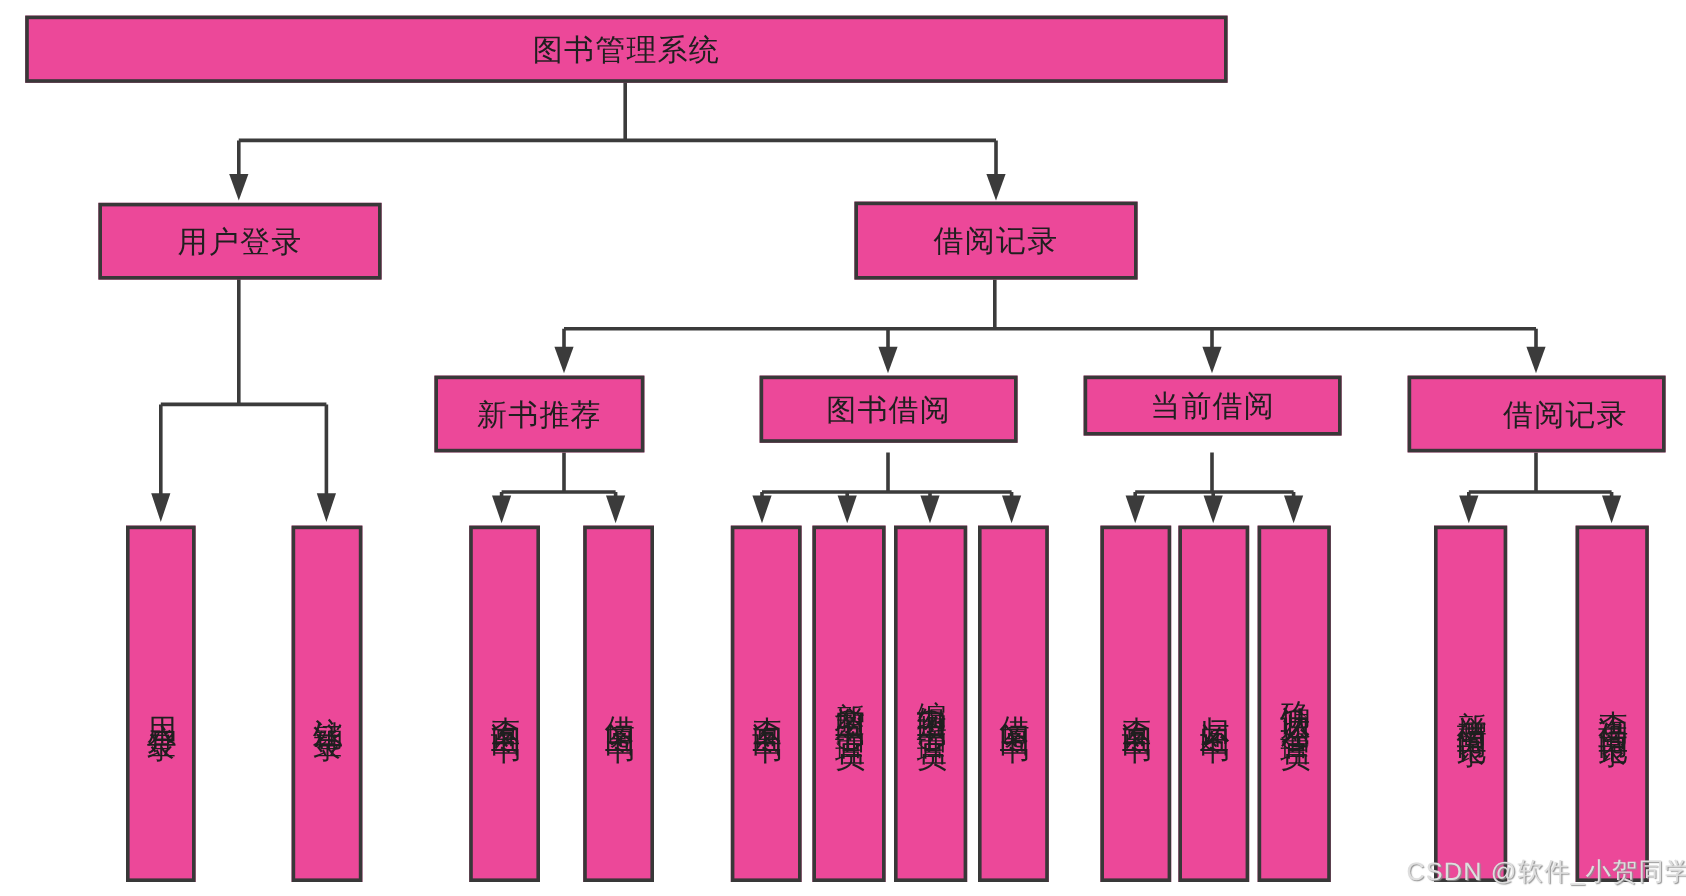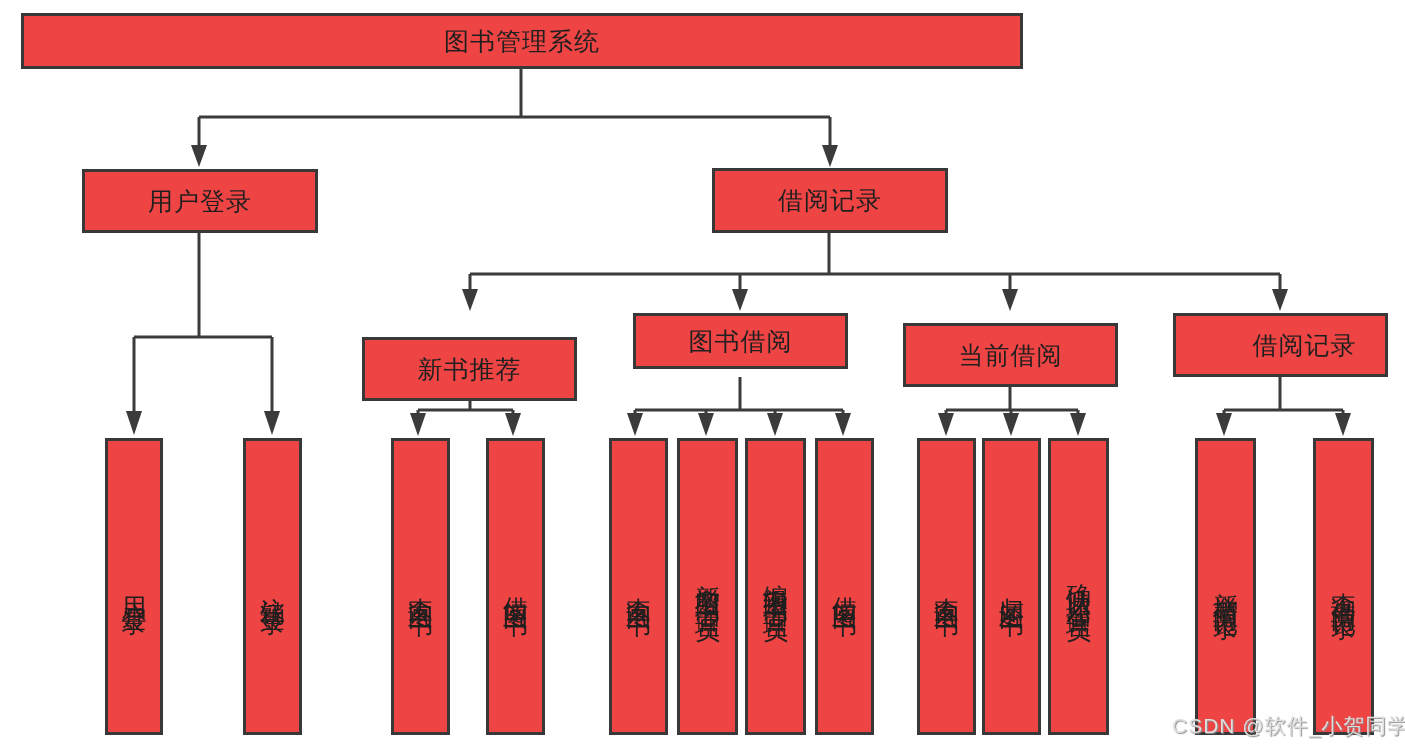--- a/index.html
+++ b/index.html
@@ -14,43 +14,43 @@
   }
   svg.connectors {
     position: absolute;
     left: 0; top: 0;
     width: 1405px; height: 747px;
   }
   .node {
     position: absolute;
     box-sizing: border-box;
     border: 3px solid #383838;
-    background: #ef4444;
+    background: #ec4899;
     display: flex;
     align-items: center;
     justify-content: center;
     z-index: 2;
     text-align: center;
   }
   .hnode { font-size: 25px; letter-spacing: 1px; white-space: nowrap; }
   .vnode .label {
     writing-mode: vertical-rl;
     text-orientation: mixed;
     font-size: 25px;
     letter-spacing: 5px;
     line-height: 1.15;
     white-space: nowrap;
   }
   
   .n-root   { left: 21px;  top: 13px;  width: 1002px; height: 56px; }
   .n-login  { left: 82px;  top: 169px; width: 236px;  height: 64px; }
   .n-mgmt   { left: 712px; top: 168px; width: 236px;  height: 65px; }
-  .n-sec0   { left: 362px; top: 313px; width: 215px;  height: 64px; margin-top: 24px; }
+  .n-sec0   { left: 362px; top: 313px; width: 175px;  height: 64px; }
   .n-sec1   { left: 633px; top: 313px; width: 215px;  height: 56px; }
-  .n-sec2   { left: 903px; top: 313px; width: 215px;  height: 64px; margin-top: 10px; }
+  .n-sec2   { left: 903px; top: 313px; width: 215px;  height: 50px; }
   .n-sec3   { left: 1173px;top: 313px; width: 215px;  height: 64px; padding-left: 48px; }
   .leaf     { top: 438px; height: 297px; }
   .n-l-login0 { left: 105px;  width: 58px; }
   .n-l-login1 { left: 243px;  width: 59px; }
   .n-l-s0c0   { left: 391px;  width: 59px; }
   .n-l-s0c1   { left: 486px;  width: 59px; }
   .n-l-s1c0   { left: 609px;  width: 59px; }
   .n-l-s1c1   { left: 677px;  width: 61px; }
   .n-l-s1c2   { left: 745px;  width: 61px; }
   .n-l-s1c3   { left: 815px;  width: 59px; }

